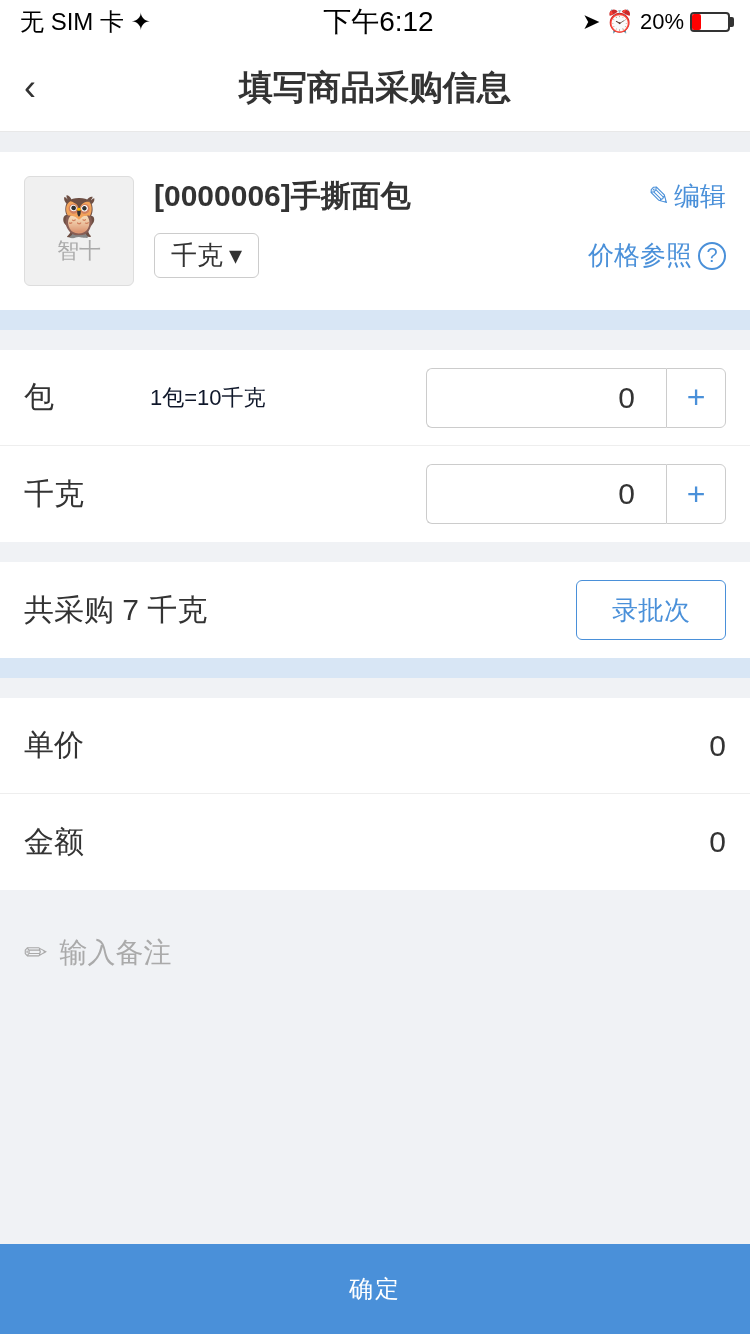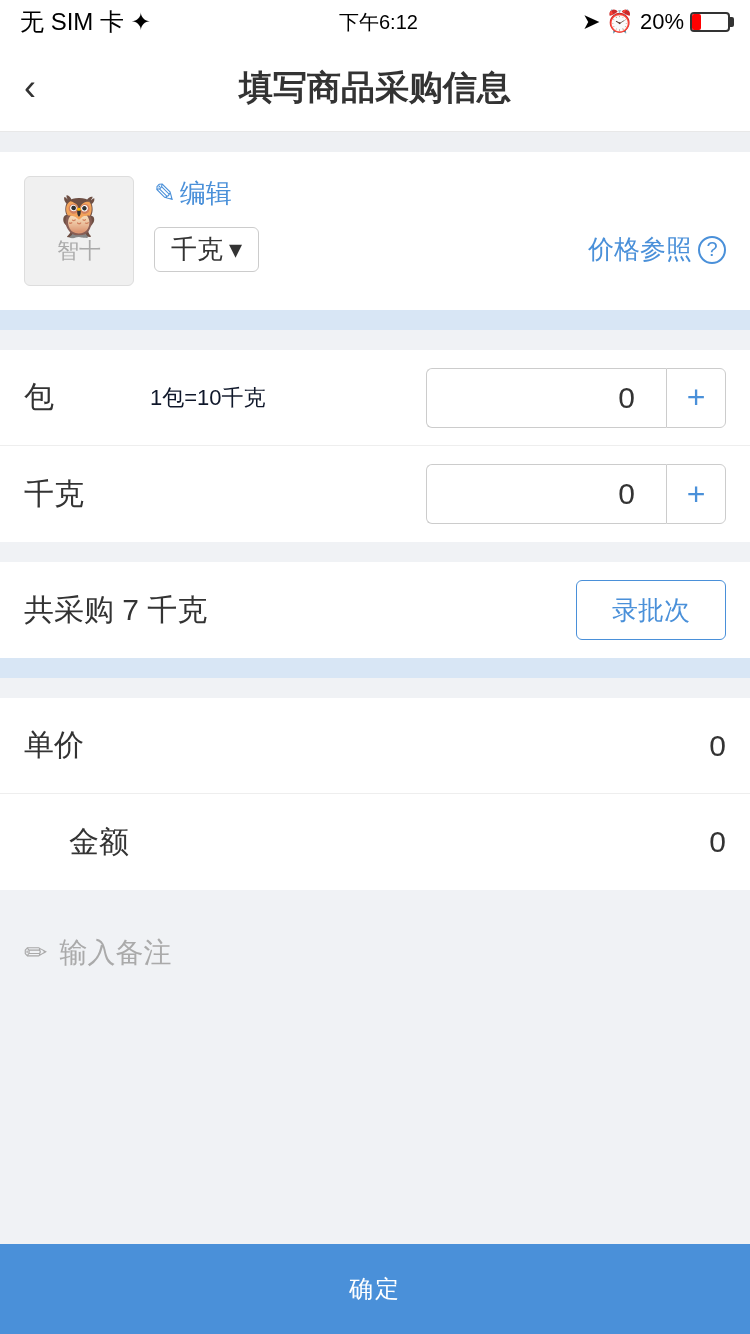--- a/index.html
+++ b/index.html
@@ -19,21 +19,21 @@
       height: 44px;
       background: #fff;
       display: flex;
       align-items: center;
       justify-content: space-between;
       padding: 0 20px;
       font-size: 24px;
       color: #000;
     }
     .status-left { display: flex; align-items: center; gap: 8px; }
-    .status-center { font-size: 20px; font-weight: 500; margin-left: 24px; }
+    .status-center { font-size: 28px; font-weight: 500; margin-left: 24px; }
     .status-right { display: flex; align-items: center; gap: 6px; font-size: 22px; }
     .battery-icon {
       width: 40px; height: 20px;
       border: 2px solid #333;
       border-radius: 4px;
       position: relative;
       display: inline-flex;
       align-items: center;
     }
     .battery-icon::after {
@@ -265,21 +265,20 @@
     .price-row {
       display: flex;
       align-items: center;
       justify-content: space-between;
       padding: 12px 24px;
       height: 96px;
       border-bottom: 1px solid #eee;
     }
     .price-row:last-child {
       border-bottom: none;
-      margin-left: 45px;
     }
     .price-label {
       font-size: 30px;
       color: #333;
     }
     .price-value {
       font-size: 30px;
       color: #333;
     }
 
@@ -364,20 +363,21 @@
 
   <div class="product-card">
     <div class="product-image">
       <div class="product-logo">
         <span class="owl-icon">🦉</span>
         <span style="font-size:22px;color:#aaa;">智十</span>
       </div>
     </div>
     <div class="product-info">
       <div class="product-name-row">
+        <span class="product-name">[0000006]手撕面包</span>
         <span class="edit-btn">
           <span>✎</span>
           <span>编辑</span>
         </span>
       </div>
       <div class="purchase-unit-row">
         <div class="unit-select">
           <span>千克</span>
           <span>▾</span>
         </div>

